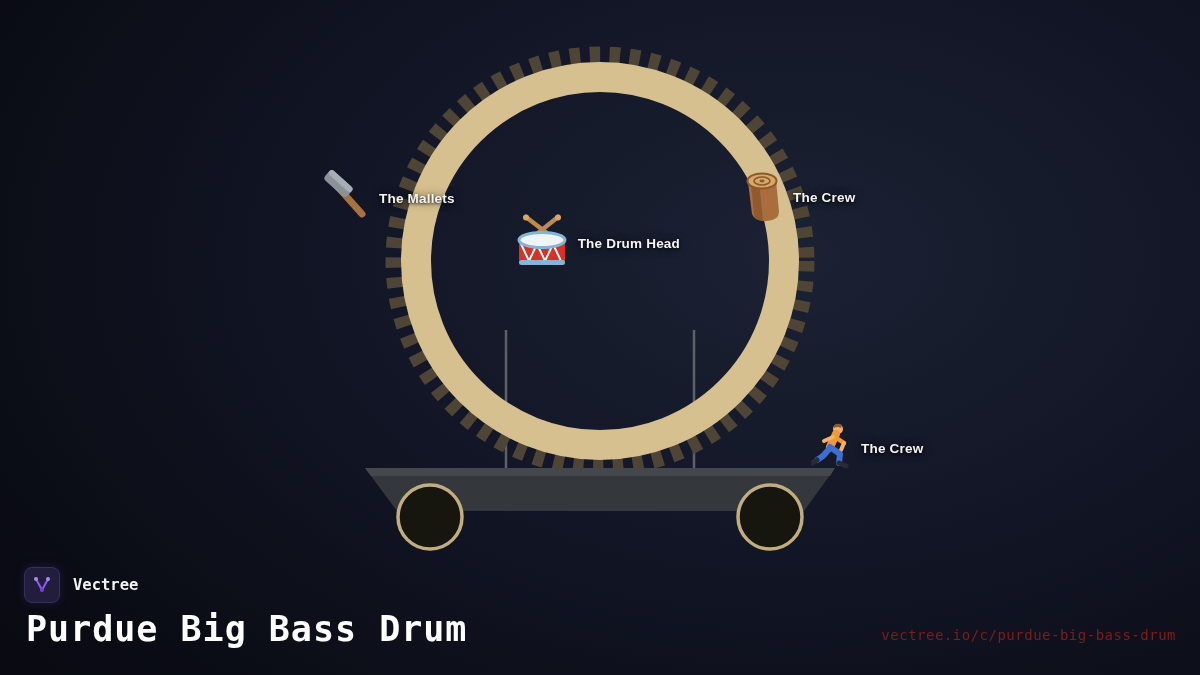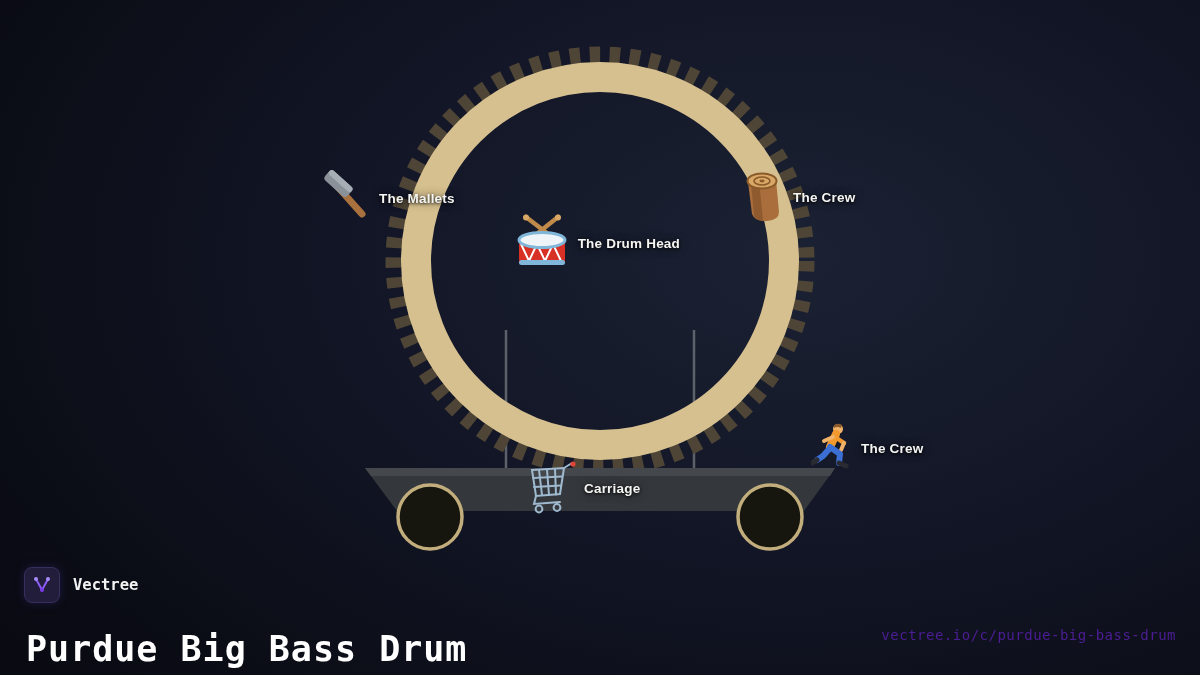--- a/index.html
+++ b/index.html
@@ -33,25 +33,25 @@
     width:34px;height:34px;border-radius:8px;background:#221d3a;
     border:1px solid #35305c;display:flex;align-items:center;justify-content:center;
     box-shadow:0 0 10px rgba(90,60,200,.25);
   }
   .brand{
     font-family:"DejaVu Sans Mono", monospace;font-weight:700;font-size:15.5px;color:#f2f2f2;
   }
   .title{
     position:absolute;left:26px;top:44px;
     font-family:"DejaVu Sans Mono", monospace;font-weight:700;font-size:35px;color:#ffffff;
-    letter-spacing:1px;white-space:nowrap;margin-top:20px;
+    letter-spacing:1px;white-space:nowrap;
   }
   .url{
     position:absolute;right:24px;top:62px;
-    font-family:"DejaVu Sans Mono", monospace;font-size:14px;color:#4c1d95;letter-spacing:.5px;
+    font-family:"DejaVu Sans Mono", monospace;font-size:14px;color:#7f1d1d;letter-spacing:.5px;
   }
 </style>
 </head>
 <body>
 
 <div class="canvas">
 
   <svg class="scene" width="1200" height="675" viewBox="0 0 1200 675">
 
     <line x1="506" y1="330" x2="506" y2="470" stroke="#696e75" stroke-width="2.5" opacity="0.85"></line>
@@ -103,40 +103,20 @@
         <circle cx="46" cy="3.5" r="3" fill="#d9a866"></circle>
         <rect x="7" y="26" width="46" height="24" rx="4" fill="#d93025"></rect>
         <polyline points="9,30 17,47 25,30 33,47 41,30 49,47" fill="none" stroke="#ffffff" stroke-width="2"></polyline>
         <rect x="7" y="46" width="46" height="5" rx="2.5" fill="#7fb6d9"></rect>
         <ellipse cx="30" cy="26" rx="23" ry="7.5" fill="#eef4f8" stroke="#7fb6d9" stroke-width="3"></ellipse>
       </svg>
     </span>
     <span class="label">The Drum Head</span>
   </div>
 
-  <div class="node n-carriage">
-    <span class="icon">
-      <svg width="58" height="56" viewBox="0 0 58 56">
-        <g stroke="#9fb9cf" stroke-width="2" fill="none" stroke-linecap="round">
-          <path d="M44 8 L52 3"></path>
-          <path d="M12 10 L44 8 L40 34 L16 36 Z"></path>
-          <path d="M19 10 L22 35"></path>
-          <path d="M27 9.5 L29 35"></path>
-          <path d="M35 9 L36 34.5"></path>
-          <path d="M13 18 L42 16.5"></path>
-          <path d="M14 27 L41 25.5"></path>
-          <path d="M16 36 L14 44 L40 42"></path>
-        </g>
-        <circle cx="19" cy="49" r="3.4" fill="none" stroke="#9fb9cf" stroke-width="2"></circle>
-        <circle cx="37" cy="47.5" r="3.4" fill="none" stroke="#9fb9cf" stroke-width="2"></circle>
-        <circle cx="53" cy="4" r="2.6" fill="#e04438"></circle>
-      </svg>
-    </span>
-    <span class="label">Carriage</span>
-  </div>
 
   <div class="node n-crew">
     <span class="icon">
       <svg width="44" height="52" viewBox="0 0 44 52">
         <circle cx="27" cy="7" r="5" fill="#f0b369"></circle>
         <path d="M23 4 Q26 0 31 3 L30 6 Q26 4 23 6 Z" fill="#8a5a2b"></path>
         <line x1="25" y1="12" x2="19" y2="25" stroke="#f2992e" stroke-width="8" stroke-linecap="round"></line>
         <line x1="24" y1="15" x2="33" y2="21" stroke="#f2992e" stroke-width="4.5" stroke-linecap="round"></line>
         <line x1="33" y1="21" x2="30" y2="28" stroke="#f0b369" stroke-width="4" stroke-linecap="round"></line>
         <line x1="22" y1="15" x2="13" y2="19" stroke="#f0b369" stroke-width="4" stroke-linecap="round"></line>

